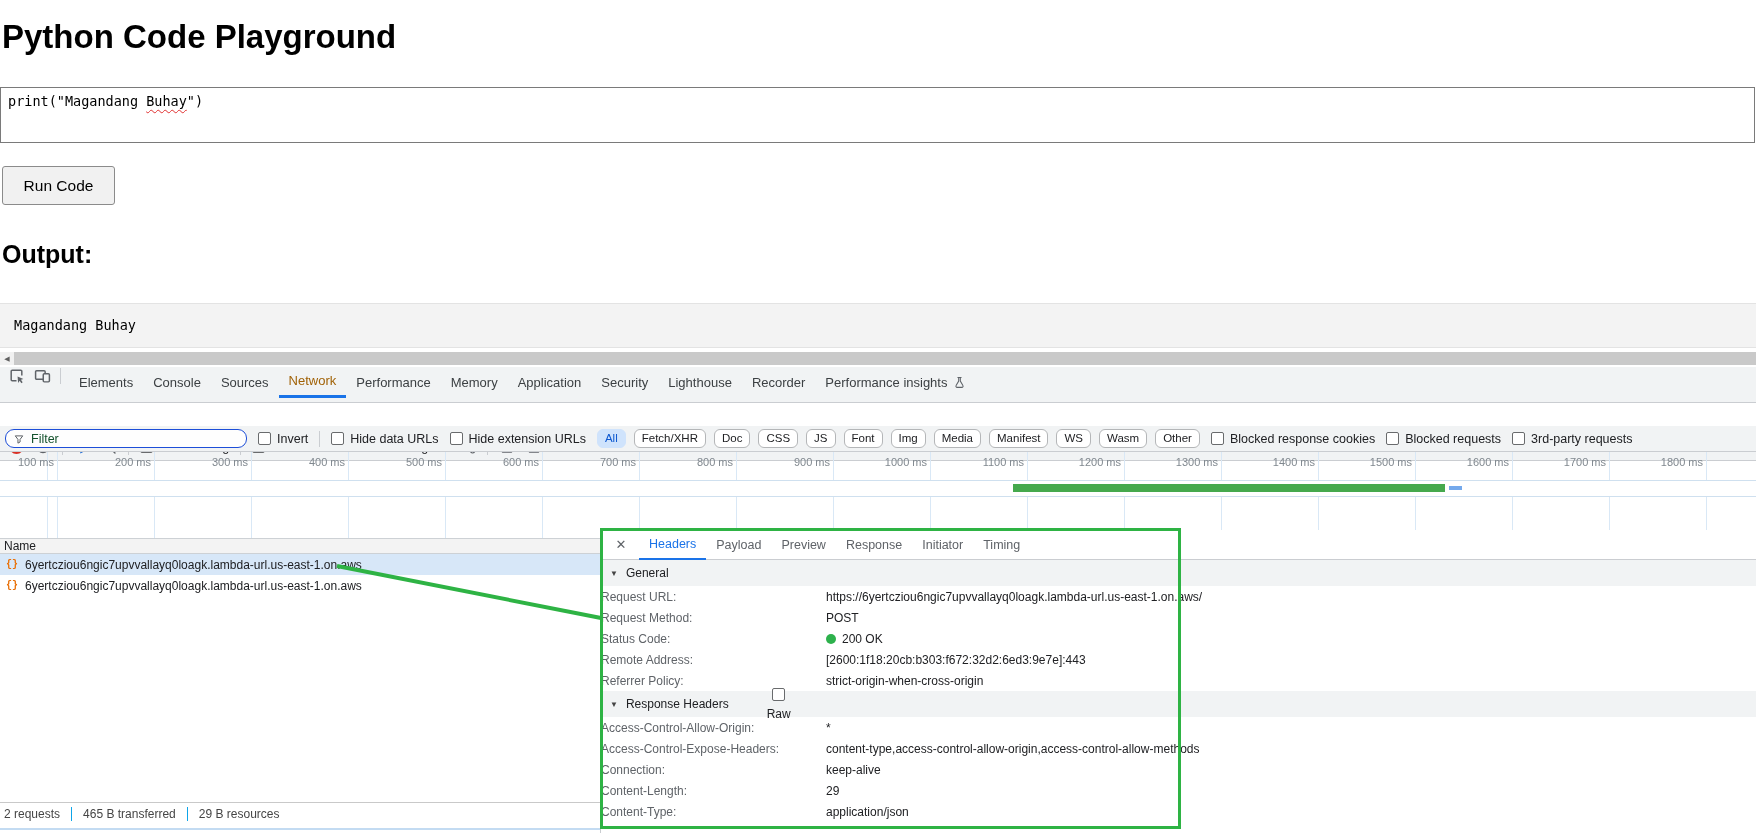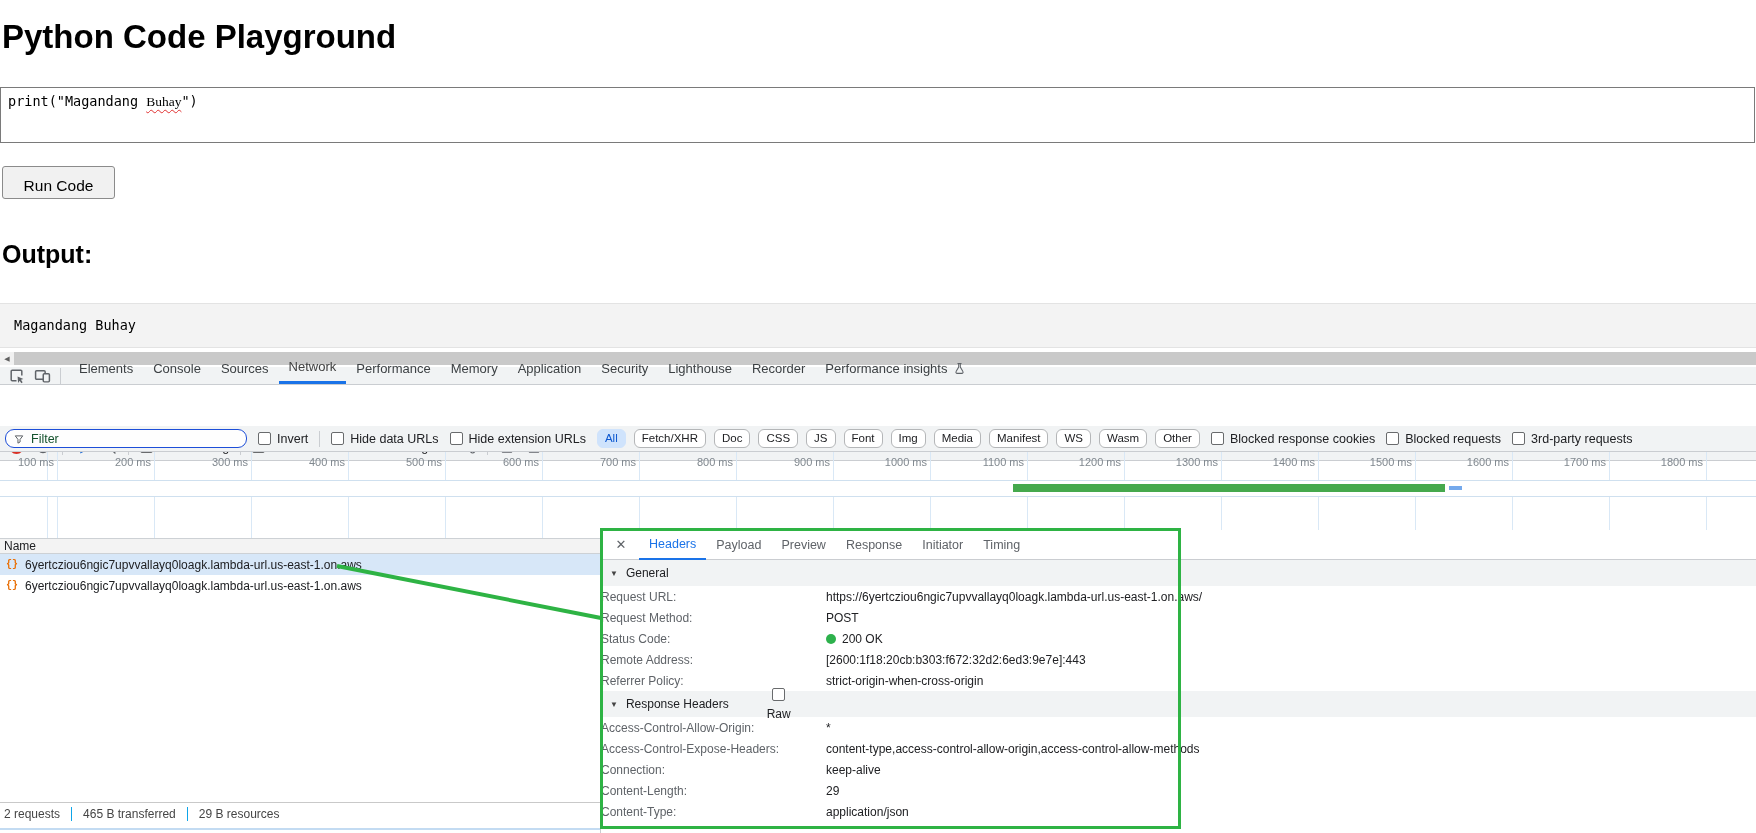--- a/index.html
+++ b/index.html
@@ -4,47 +4,47 @@
 <style>
   html,body{margin:0;padding:0;background:#fff;}
   #screen{position:relative;width:1756px;height:833px;background:#fff;overflow:hidden;
           font-family:"Liberation Sans",sans-serif;color:#000;}
 
   
   .page-title{position:absolute;left:2px;top:18px;margin:0;font-size:33px;font-weight:bold;letter-spacing:0;}
   .code-box{position:absolute;left:0;top:87px;width:1755px;height:56px;border:1px solid #7a7a7a;
             box-sizing:border-box;background:#fff;padding:5px 7px;
             font-family:"DejaVu Sans Mono","Liberation Mono",monospace;font-size:13.5px;white-space:pre;}
-  .sq{text-decoration:underline wavy #e03131;text-decoration-thickness:1px;text-underline-offset:3px;font-family:Liberation Serif, serif;}
-  .run-btn{position:absolute;left:2px;top:166px;width:113px;height:33px;background:#f1f1f1;
+  .sq{text-decoration:underline wavy #e03131;text-decoration-thickness:1px;text-underline-offset:3px;}
+  .run-btn{position:absolute;left:2px;top:166px;width:113px;height:39px;background:#f1f1f1;
            border:1px solid #8b8b8b;border-radius:3px;font-size:15.5px;text-align:center;line-height:38px;box-sizing:border-box;}
   .output-h{position:absolute;left:2px;top:240px;margin:0;font-size:25px;font-weight:bold;}
   .output-box{position:absolute;left:0;top:303px;width:1756px;height:45px;background:#f3f3f3;
               border-top:1px solid #e3e3e3;border-bottom:1px solid #e3e3e3;box-sizing:border-box;
               padding:13px 14px;font-family:"DejaVu Sans Mono","Liberation Mono",monospace;font-size:13.5px;}
 
   
   .hscroll{position:absolute;left:0;top:352px;width:1756px;height:13px;background:#f1f1f1;}
   .hscroll-arrow{position:absolute;left:0;top:0;width:14px;height:13px;font-size:7px;line-height:13px;
                  text-align:center;color:#5f5f5f;background:#f1f1f1;}
   .hscroll-thumb{position:absolute;left:14px;top:0;width:1742px;height:13px;background:#c9c9c9;}
 
   
   .devtools{position:absolute;left:0;top:367px;width:1756px;height:466px;background:#fff;
             font-size:12px;color:#202124;}
   .dt-sep{width:1px;height:16px;background:#cacdd1;flex:0 0 1px;}
   .icon16{width:16px;height:16px;flex:0 0 16px;}
   .icon17{width:17px;height:17px;}
 
-  .dt-tabbar{position:absolute;left:0;top:0;width:1756px;height:18px;background:#f1f3f4;
-             border-bottom:1px solid #cacdd1;display:flex;align-items:flex-end;box-sizing:border-box;}
+  .dt-tabbar{position:absolute;left:0;top:0;width:1756px;height:36px;background:#f1f3f4;
+             border-bottom:1px solid #cacdd1;display:flex;align-items:flex-start;box-sizing:border-box;}
   .dt-lead{display:flex;align-items:center;gap:9px;padding:0 8px;}
   .dt-tab{height:31px;line-height:31px;padding:0 10px;font-size:13px;color:#3c4043;box-sizing:border-box;
           display:flex;align-items:center;gap:6px;}
-  .dt-tab.active{color:#404040;border-bottom:3px solid #1a73e8;line-height:28px;}
+  .dt-tab.active{color:#a16207;border-bottom:3px solid #1a73e8;line-height:28px;}
 
   .dt-toolbar{position:absolute;left:0;top:31px;width:1756px;height:28px;background:#f1f3f4;
               border-bottom:1px solid #cacdd1;display:flex;align-items:center;gap:11px;
               padding-left:9px;box-sizing:border-box;font-size:12.5px;color:#202124;margin-top:35px;}
   .rec{width:11px;height:11px;border:2px solid #d93025;border-radius:50%;position:relative;flex:0 0 11px;}
   .rec::after{content:"";position:absolute;inset:2.5px;background:#d93025;}
   .cb{width:11px;height:11px;border:1.5px solid #696b6d;border-radius:2px;background:#fff;
       display:inline-block;flex:0 0 11px;}
   .cb-group{display:flex;align-items:center;gap:6px;white-space:nowrap;}
   .caret{font-size:7px;color:#5f6368;}

